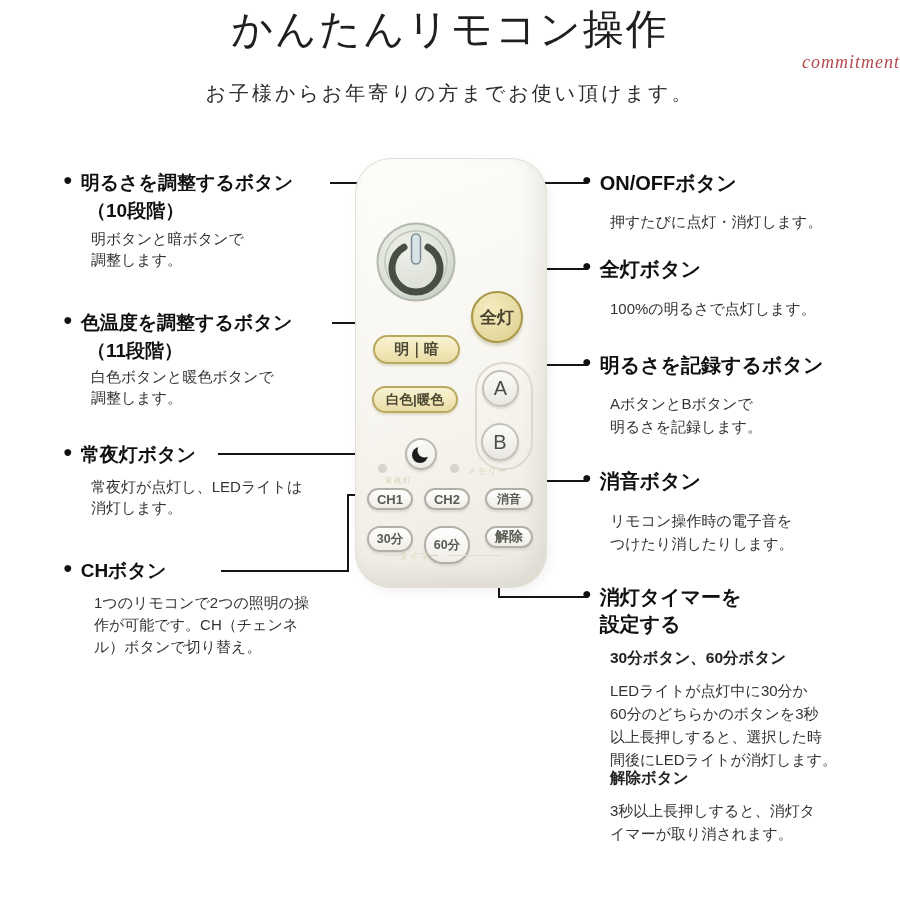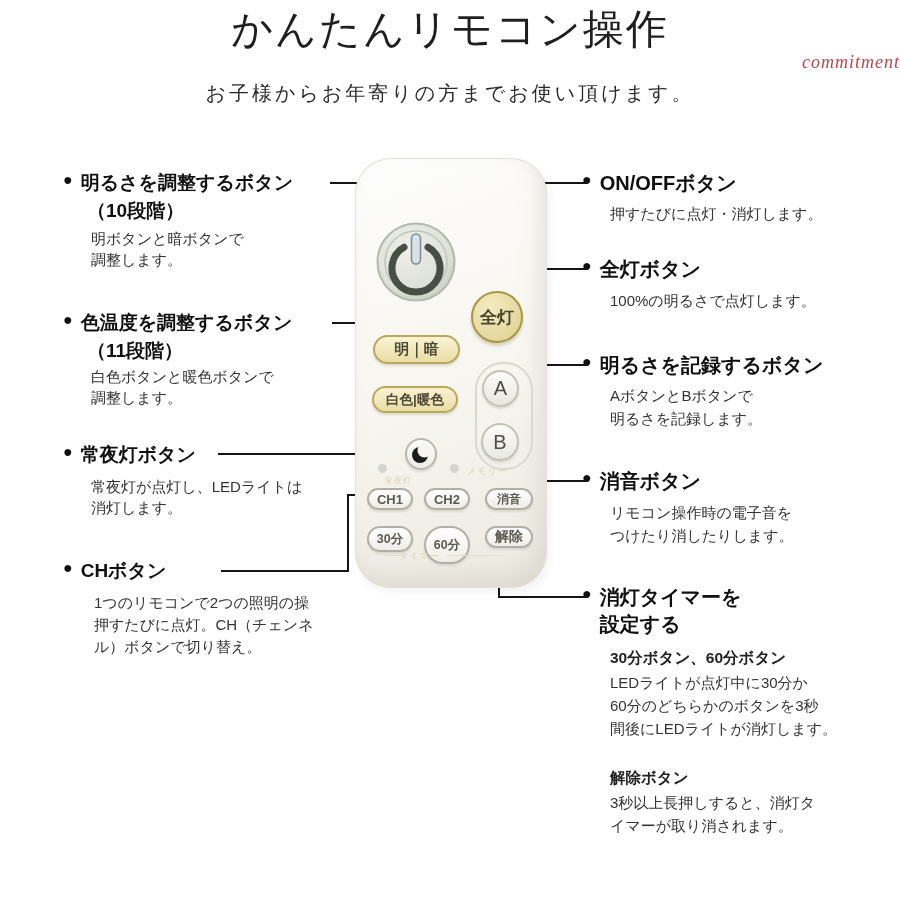--- a/index.html
+++ b/index.html
@@ -14,21 +14,21 @@
          letter-spacing:1px;color:#b5484d;}
   .subtitle{position:absolute;left:0;top:80px;width:100%;text-align:center;
          font-family:"Liberation Serif",serif;font-size:20px;letter-spacing:3px;color:#2b2b2b;}
   
   .h{position:absolute;display:flex;gap:8px;font-weight:bold;color:#101010;}
   .h.l{font-size:19px;}
   .h.r{font-size:20px;}
   .blt{font-size:16px;line-height:1.25;}
   .h2{position:absolute;font-weight:bold;font-size:19px;color:#101010;}
   .desc{position:absolute;font-size:15px;color:#333;line-height:21px;}
-  .desc.r{line-height:23px;}
+  .desc.r{line-height:23px;margin-top:8px;}
   .subhead{position:absolute;font-size:15.5px;font-weight:bold;color:#222;}
   
   .ln{position:absolute;background:#151515;}
   
   .remote{position:absolute;left:355px;top:158px;width:192px;height:430px;border-radius:36px;
           background:linear-gradient(160deg,#fdfdfb 0%,#f7f5ef 55%,#ece9e1 100%);
           box-shadow:inset 0 0 0 1px #e3e0d7, inset -9px -12px 20px rgba(170,165,148,0.22),
                      3px 5px 10px rgba(0,0,0,0.05);}
   .pill{position:absolute;border-radius:999px;display:flex;align-items:center;justify-content:center;
         box-sizing:border-box;white-space:nowrap;}
@@ -89,21 +89,21 @@
     <div>常夜灯が点灯し、LEDライトは</div>
     <div>消灯します。</div>
   </div>
 
   <div class="h l" style="left:63px;top:558px;">
     <span class="blt">●</span>
     <span>CHボタン</span>
   </div>
   <div class="desc" style="left:94px;top:592px;line-height:22px;">
     <div>1つのリモコンで2つの照明の操</div>
-    <div>押すたびに点灯。CH（チェンネ</div>
+    <div>作が可能です。CH（チェンネ</div>
     <div>ル）ボタンで切り替え。</div>
   </div>
 
   <div class="h r" style="left:582px;top:170px;">
     <span class="blt">●</span>
     <span>ON/OFFボタン</span>
   </div>
   <div class="desc r" style="left:610px;top:202px;">
     <div>押すたびに点灯・消灯します。</div>
   </div>
@@ -138,20 +138,21 @@
     <span class="blt">●</span>
     <span>
       <div>消灯タイマーを</div>
       <div>設定する</div>
     </span>
   </div>
   <div class="subhead" style="left:610px;top:648px;">30分ボタン、60分ボタン</div>
   <div class="desc r" style="left:610px;top:671px;">
     <div>LEDライトが点灯中に30分か</div>
     <div>60分のどちらかのボタンを3秒</div>
+    <div>以上長押しすると、選択した時</div>
     <div>間後にLEDライトが消灯します。</div>
   </div>
   <div class="subhead" style="left:610px;top:768px;font-family:Liberation Mono, monospace;">解除ボタン</div>
   <div class="desc r" style="left:610px;top:791px;">
     <div>3秒以上長押しすると、消灯タ</div>
     <div>イマーが取り消されます。</div>
   </div>
 
   <div class="ln" style="left:330px;top:182px;width:44px;height:2px;"></div>
   <div class="ln" style="left:372px;top:182px;width:2px;height:164px;"></div>

